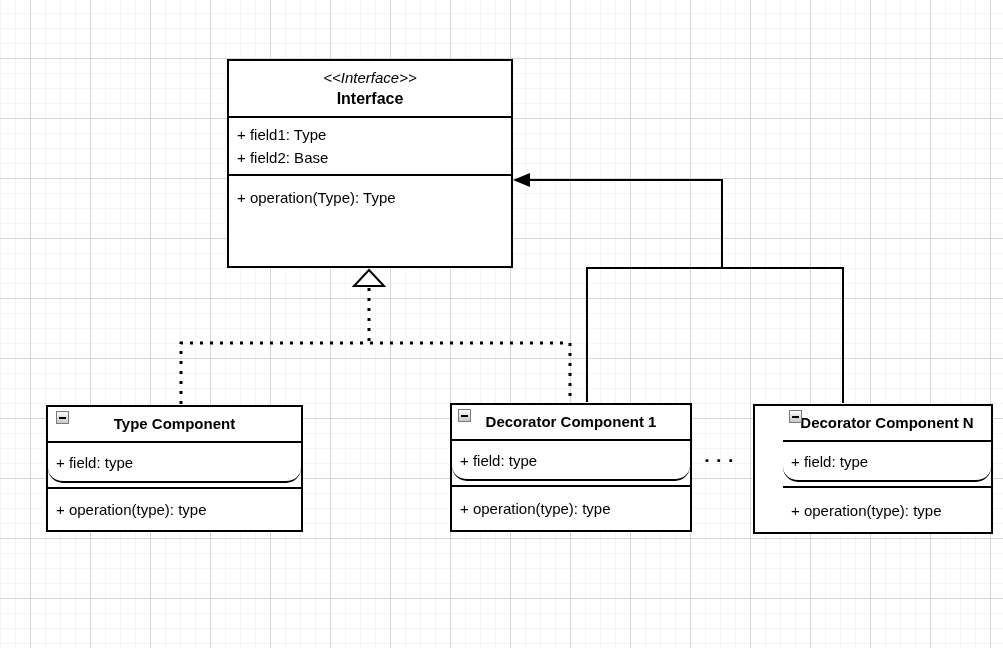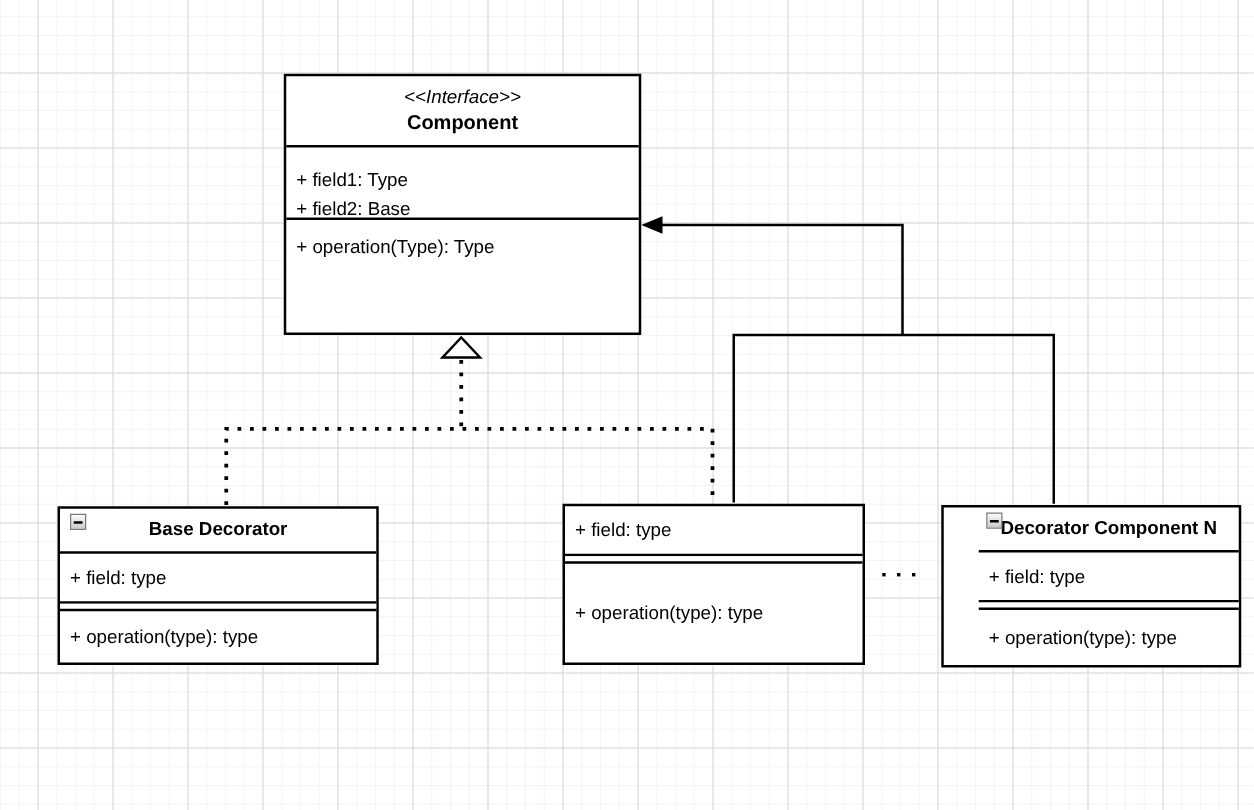--- a/index.html
+++ b/index.html
@@ -38,28 +38,28 @@
   .title-row { position: relative; border-bottom: 2px solid var(--line);
                display: flex; flex-direction: column; align-items: center; justify-content: center; }
   .stereotype { font-style: italic; font-size: 15px; line-height: 21px; }
   .class-name { font-weight: bold; font-size: 16px; line-height: 22px; }
   .compartment { font-size: 15px; }
   .member { padding-left: 8px; line-height: 23px; white-space: nowrap; }
 
   
   .box-component   { left: 227px; top: 59px;  width: 286px; height: 209px; }
   .box-component .title-row   { height: 57px; }
-  .box-component .fields-row  { height: 58px; border-bottom: 2px solid var(--line); padding-top: 15px; }
+  .box-component .fields-row  { height: 58px; border-bottom: 2px solid var(--line); padding-top: 5px; }
   .box-component .ops-row     { flex: 1; padding-top: 10px; }
 
   
   .class-box .title-row  { height: 36px; }
   .class-box .class-name { font-size: 15px; }
   .class-box .fields-row { height: 40px; border-bottom: 2px solid var(--line);
-                           display: flex; align-items: center; }
+                           display: flex; align-items: center; border-radius: 15px; }
   .class-box .gap-row    { height: 4px; background: var(--background); }
   .class-box .ops-row    { flex: 1; border-top: 2px solid var(--line);
                            display: flex; align-items: center; }
   .box-base  { left: 46px;  top: 405px; width: 257px; height: 127px; }
   .box-deco1 { left: 450px; top: 403px; width: 242px; height: 129px; }
   .box-decoN { left: 753px; top: 404px; width: 240px; height: 130px; padding-left: 28px; }
 
   .collapse-icon {
     position: absolute; left: 6px; top: 4px; width: 13px; height: 13px;
     border: 1px solid #7a7a7a; background: linear-gradient(#fbfbfb, #c9c9c9);
@@ -90,46 +90,50 @@
     <g>
       <path class="solid-stroke" d="M587 402 L587 268 L843 268 L843 403"></path>
       <path class="solid-stroke" d="M722 268 L722 180 L529 180"></path>
       <polygon class="filled-head" points="513,180 530,173 530,187"></polygon>
     </g>
   </svg>
 
   <div class="uml-box box-component">
     <div class="title-row">
       <div class="stereotype">&lt;&lt;Interface&gt;&gt;</div>
-      <div class="class-name">Component</div>
+      <div class="class-name">Interface</div>
     </div>
     <div class="compartment fields-row">
       <div class="member">+ field1: Type</div>
       <div class="member">+ field2: Base</div>
     </div>
     <div class="compartment ops-row">
       <div class="member">+ operation(Type): Type</div>
     </div>
   </div>
 
   <div class="uml-box class-box box-base">
     <div class="title-row">
       <span class="collapse-icon"></span>
-      <div class="class-name">Base Decorator</div>
+      <div class="class-name">Type Component</div>
     </div>
     <div class="compartment fields-row">
       <div class="member">+ field: type</div>
     </div>
     <div class="gap-row"></div>
     <div class="compartment ops-row">
       <div class="member">+ operation(type): type</div>
     </div>
   </div>
 
   <div class="uml-box class-box box-deco1">
+    <div class="title-row">
+      <span class="collapse-icon"></span>
+      <div class="class-name">Decorator Component 1</div>
+    </div>
     <div class="compartment fields-row">
       <div class="member">+ field: type</div>
     </div>
     <div class="gap-row"></div>
     <div class="compartment ops-row">
       <div class="member">+ operation(type): type</div>
     </div>
   </div>
 
   <div class="uml-box class-box box-decoN">

